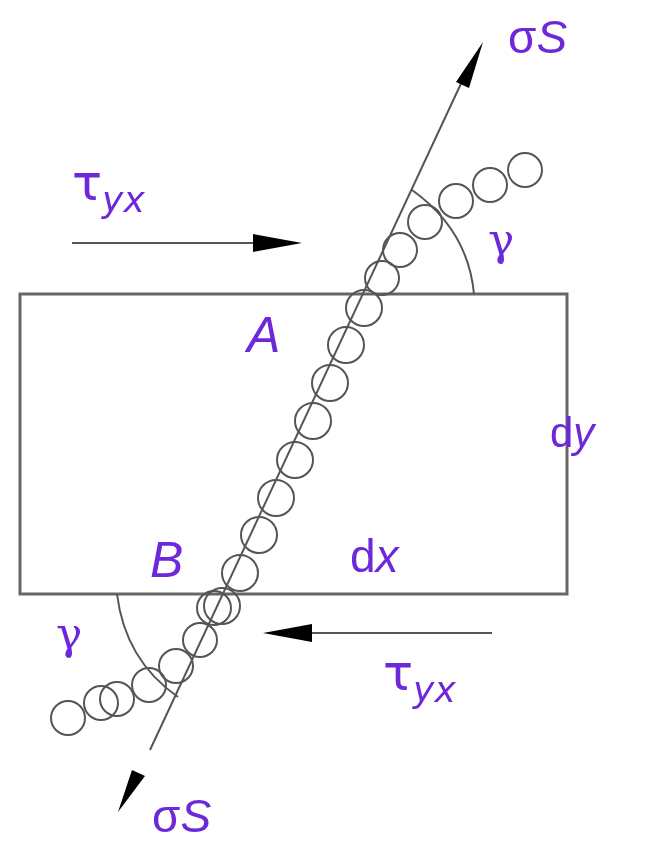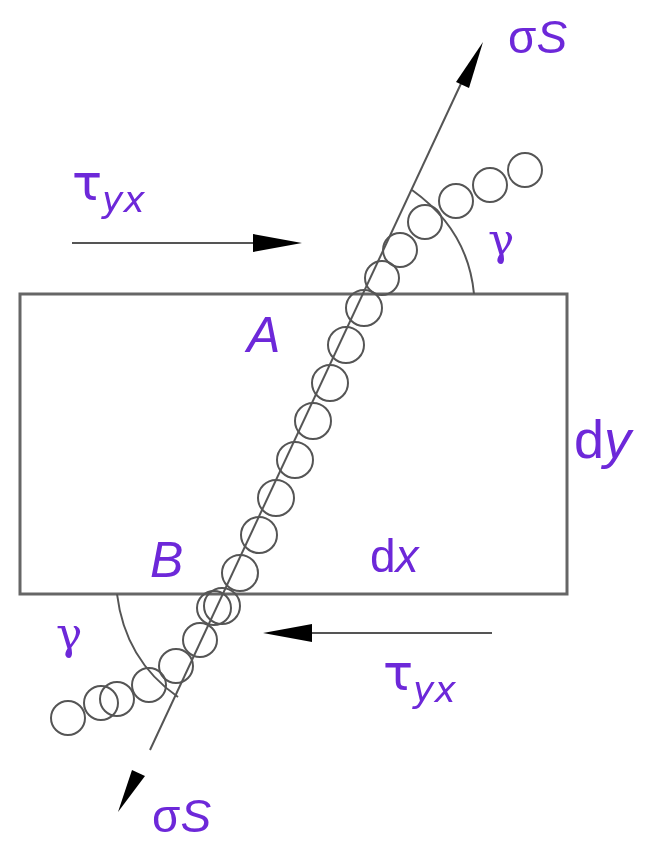--- a/index.html
+++ b/index.html
@@ -73,27 +73,27 @@
 <div class="lbl" style="left:72px; top:158px;">
   <span class="tau">τ</span><span class="sub">yx</span>
 </div>
 
 <div class="lbl" style="left:488px; top:218px; font-size:44px; font-family:'DejaVu Serif', serif;">
   <span>γ</span>
 </div>
 
 <div class="lbl ital" style="left:247px; top:310px; font-size:50px;">A</div>
 
-<div class="lbl" style="left:574px; top:412px; font-size:54px;">
+<div class="lbl" style="left:550px; top:412px; font-size:42px;">
   <span>d</span><span class="ital">y</span>
 </div>
 
 <div class="lbl ital" style="left:150px; top:535px; font-size:50px;">B</div>
 
-<div class="lbl" style="left:350px; top:533px; font-size:46px;margin-left:20px;">
+<div class="lbl" style="left:350px; top:533px; font-size:46px;">
   <span>d</span><span class="ital">x</span>
 </div>
 
 <div class="lbl" style="left:56px; top:612px; font-size:44px; font-family:'DejaVu Serif', serif;">
   <span>γ</span>
 </div>
 
 <div class="lbl" style="left:383px; top:648px;">
   <span class="tau">τ</span><span class="sub">yx</span>
 </div>

